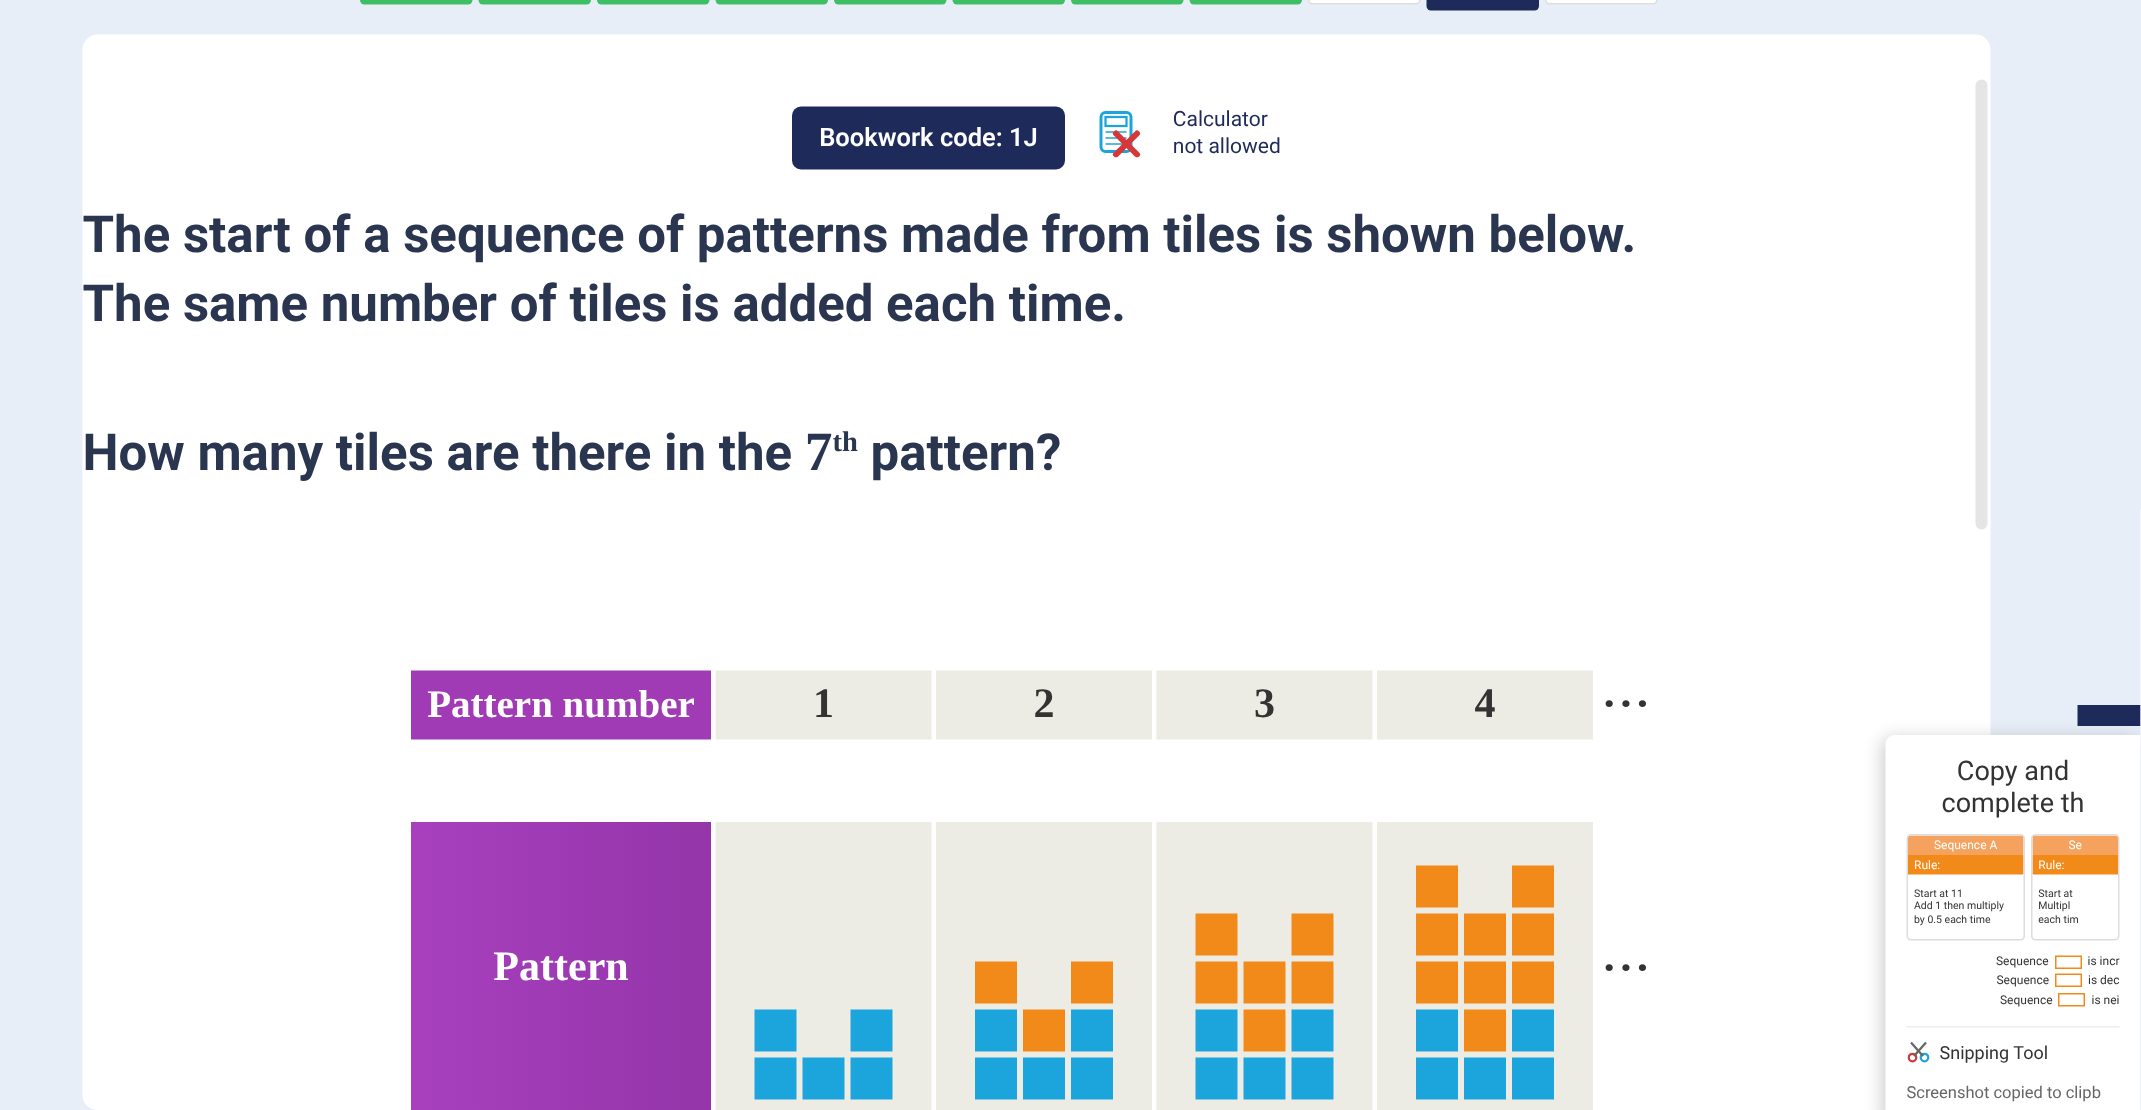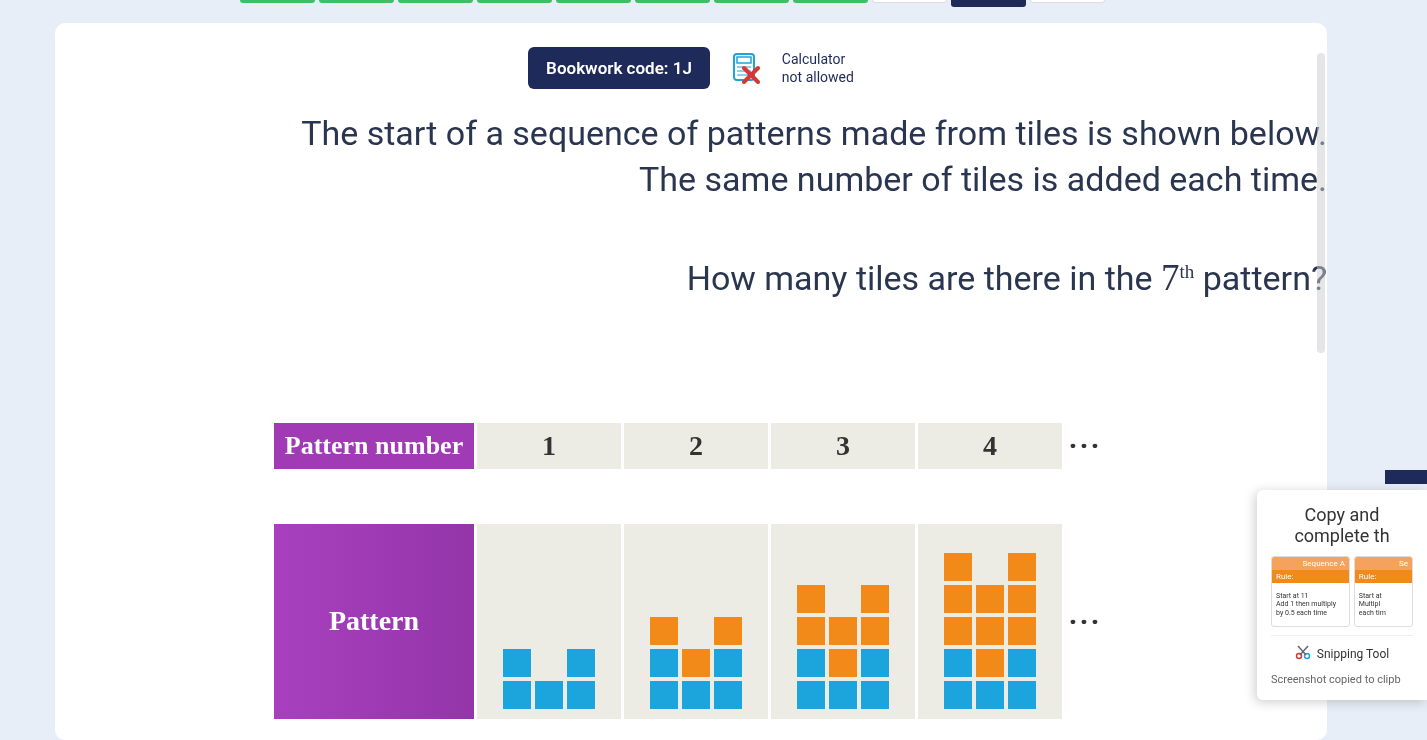--- a/index.html
+++ b/index.html
@@ -42,23 +42,23 @@
     top: 30px;
     width: 8px;
     height: 300px;
     background: #ccc;
     border-radius: 4px;
     opacity: 0.5;
   }
   .header-row {
     display: flex;
     justify-content: center;
-    align-items: center;
+    align-items: flex-start;
     gap: 20px;
-    margin-top: 24px;
+    margin-top: 48px;
   }
   .bookwork-badge {
     background: #1e2a5a;
     color: #fff;
     font-weight: 600;
     font-size: 17px;
     padding: 11px 18px;
     border-radius: 6px;
   }
   .calc-box {
@@ -70,26 +70,26 @@
     width: 32px;
     height: 32px;
     position: relative;
   }
   .calc-text {
     color: #1e2a5a;
     font-size: 14px;
     line-height: 1.3;
   }
   .question {
-    text-align: right;
+    text-align: left;
     color: #2a3550;
     font-size: 34px;
     line-height: 1.35;
     margin-top: 22px;
-    font-weight: 400;
+    font-weight: 700;
   }
   .question sup {
     font-size: 19px;
     font-family: 'Times New Roman', serif;
   }
   .question .serif {
     font-family: 'Times New Roman', serif;
     font-size: 37px;
   }
   .table-wrap {
@@ -202,21 +202,21 @@
     border-radius: 3px;
     width: 80px;
     font-size: 8px;
     overflow: hidden;
   }
   .seq-card .sh {
     background: #f5a25f;
     color: #fff;
     padding: 2px 4px;
     font-size: 8px;
-    text-align: right;
+    text-align: center;
   }
   .seq-card .sr {
     background: #f28a1a;
     color: #fff;
     padding: 2px 4px;
     font-size: 8px;
   }
   .seq-card .sb {
     padding: 9px 4px;
     font-size: 7px;
@@ -238,21 +238,20 @@
   }
   .snip-row {
     display: flex;
     align-items: center;
     gap: 6px;
     border-top: 1px solid #eee;
     padding-top: 8px;
     margin-top: 6px;
     font-size: 12px;
     color: #333;
-    justify-content: center;
   }
   .snip-bottom {
     font-size: 11px;
     color: #666;
     margin-top: 10px;
   }
   .navy-stripe {
     position: absolute;
     right: 0;
     top: 470px;
@@ -432,20 +431,25 @@
       <div class="sh">Sequence A</div>
       <div class="sr">Rule:</div>
       <div class="sb" id="seqAbody">Start at 11<br>Add 1 then multiply<br>by 0.5 each time</div>
     </div>
     <div class="seq-card" style="width:60px">
       <div class="sh">Se</div>
       <div class="sr">Rule:</div>
       <div class="sb" id="seqBbody">Start at<br>Multipl<br>each tim</div>
     </div>
   </div>
+  <div class="seq-lines" id="seqlines">
+      <div>Sequence <span class="bx"></span> is incr</div>
+      <div>Sequence <span class="bx"></span> is dec</div>
+      <div>Sequence <span class="bx"></span> is nei</div>
+    </div>
   <div class="snip-row">
     <span>
       <svg width="16" height="16" viewBox="0 0 16 16">
         <circle cx="4" cy="12" r="2.5" fill="none" stroke="#d63838" stroke-width="1.5"></circle>
         <circle cx="12" cy="12" r="2.5" fill="none" stroke="#1ca5dc" stroke-width="1.5"></circle>
         <line x1="3" y1="2" x2="11" y2="11" stroke="#666" stroke-width="1.5"></line>
         <line x1="13" y1="2" x2="5" y2="11" stroke="#666" stroke-width="1.5"></line>
       </svg>
     </span>
     <span>Snipping Tool</span>

